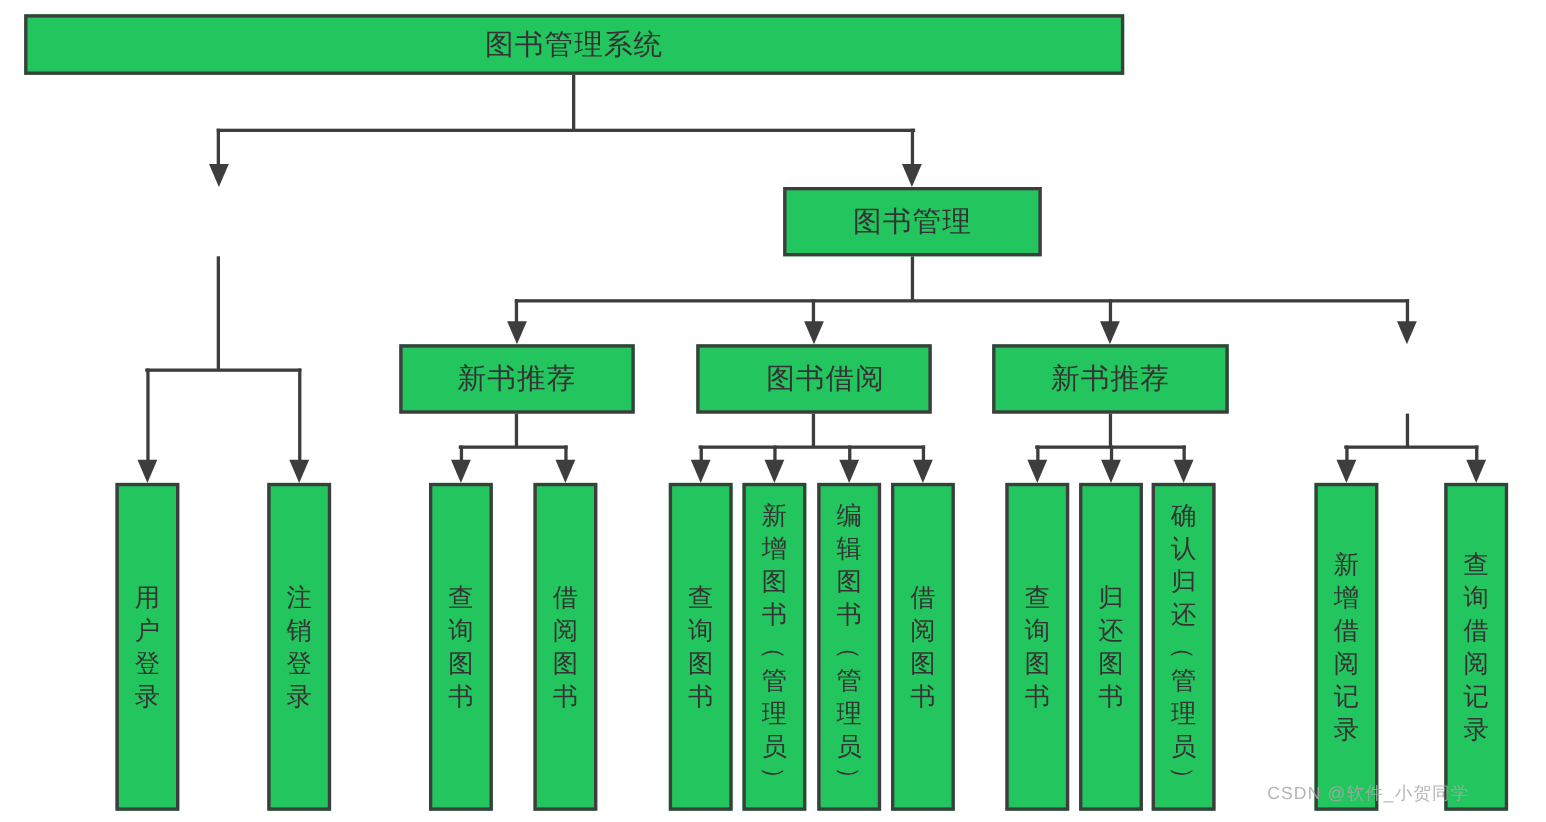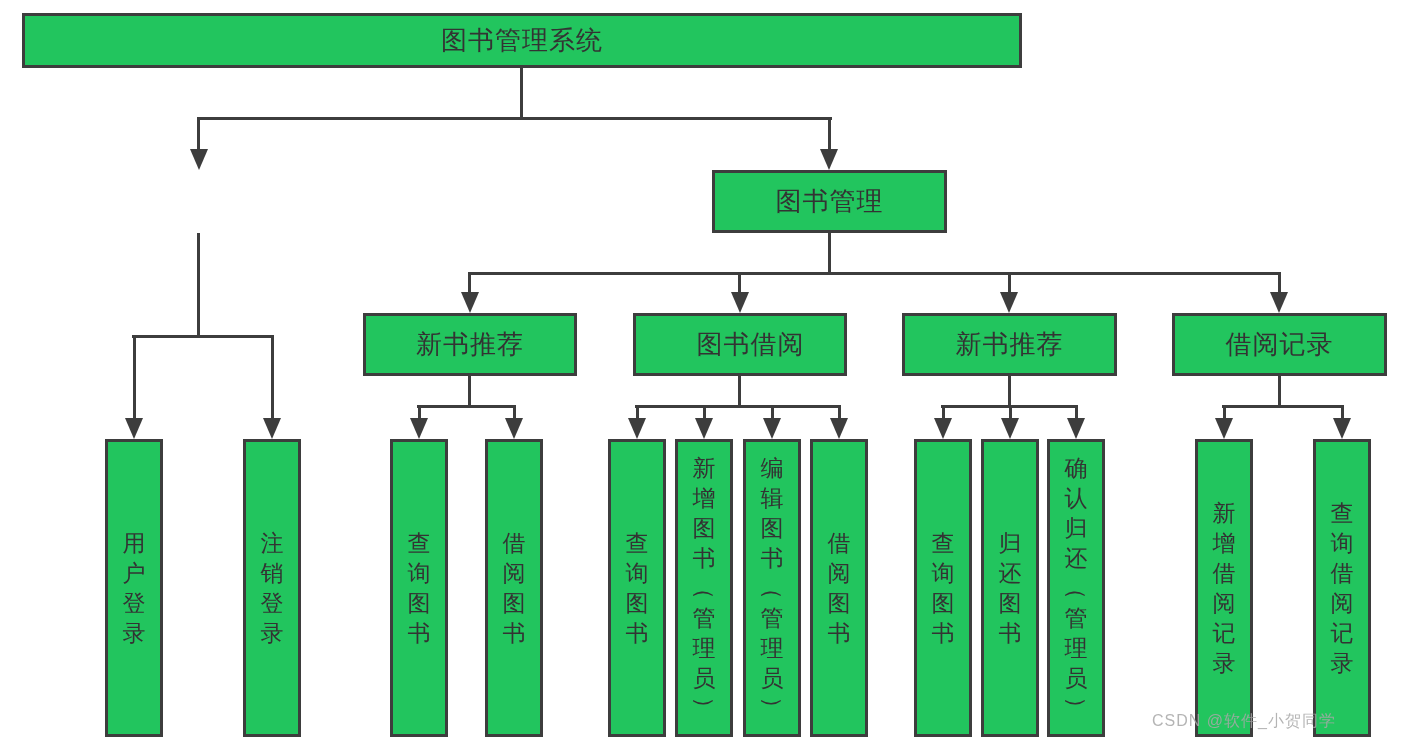--- a/index.html
+++ b/index.html
@@ -111,23 +111,20 @@
 
   <div class="box" style="left:363px;top:313px;width:214px;height:63px;">
     <span>新书推荐</span>
   </div>
   <div class="box" style="left:633px;top:313px;width:214px;height:63px;padding-left:21px;">
     <span>图书借阅</span>
   </div>
   <div class="box" style="left:902px;top:313px;width:215px;height:63px;">
     <span>新书推荐</span>
   </div>
-  <div class="box" style="left:1172px;top:313px;width:215px;height:63px;">
-    <span>借阅记录</span>
-  </div>
 
   <div class="vl" style="left:468px;top:376px;height:31px;"></div>
   <div class="hl" style="left:417px;top:405px;width:99px;"></div>
   <div class="vl" style="left:418px;top:405px;height:16px;"></div>
   <div class="ah" style="left:410px;top:418px;"></div>
   <div class="vl" style="left:513px;top:405px;height:16px;"></div>
   <div class="ah" style="left:505px;top:418px;"></div>
 
   <div class="vl" style="left:738px;top:376px;height:31px;"></div>
   <div class="hl" style="left:635px;top:405px;width:206px;"></div>

